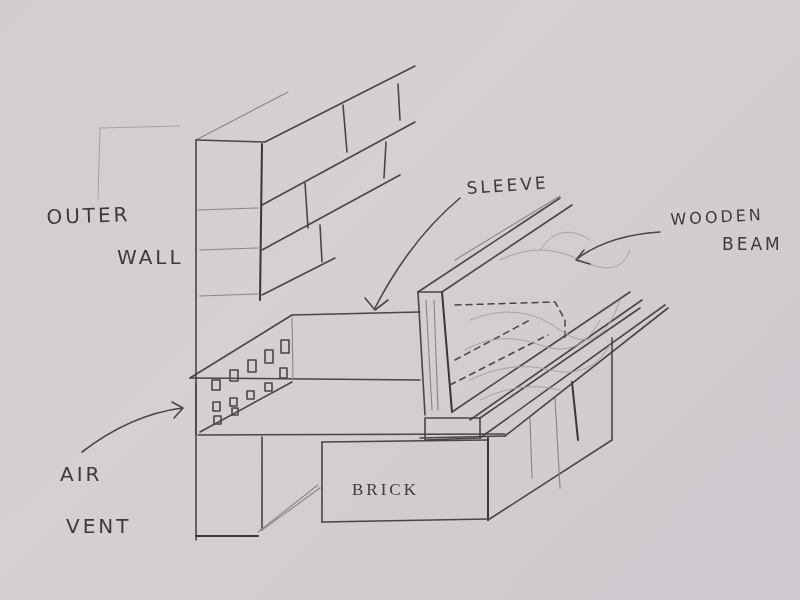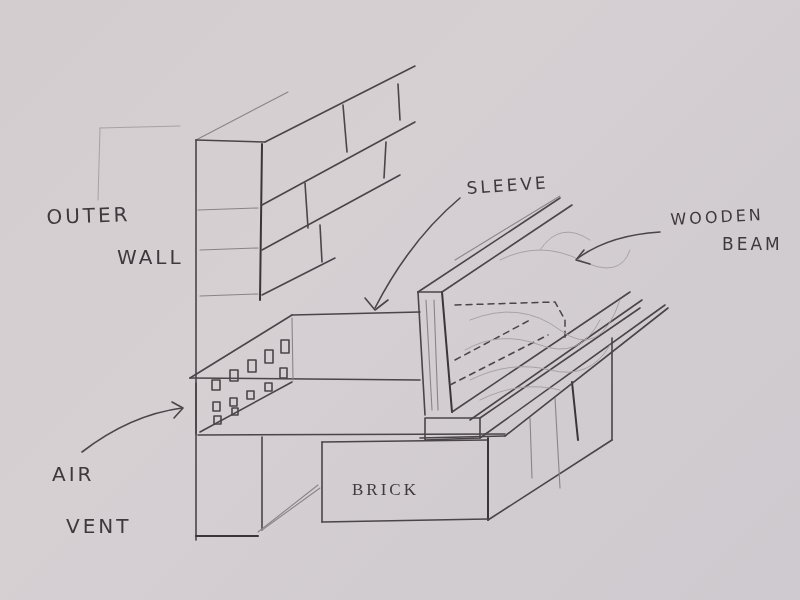--- a/index.html
+++ b/index.html
@@ -149,17 +149,17 @@
   </svg>
 
   <div class="label" style="left:46px; top:205px; transform: rotate(-2deg);">OUTER</div>
   <div class="label" style="left:72px; top:245px;margin-left:45px;">WALL</div>
 
   <div class="label" style="left:466px; top:178px; font-size:17px; transform: rotate(-4deg);">SLEEVE</div>
 
   <div class="label" style="left:670px; top:210px; font-size:16px; transform: rotate(-3deg);">WOODEN</div>
   <div class="label" style="left:722px; top:234px; font-size:17px;">BEAM</div>
 
-  <div class="label" style="left:52px; top:462px;">AIR</div>
+  <div class="label" style="left:60px; top:462px;">AIR</div>
   <div class="label" style="left:66px; top:514px;">VENT</div>
 
   <div class="label" style="left:352px; top:480px; font-size:17px;font-family:Liberation Serif, serif;">BRICK</div>
 </div>
 
 </body></html>

